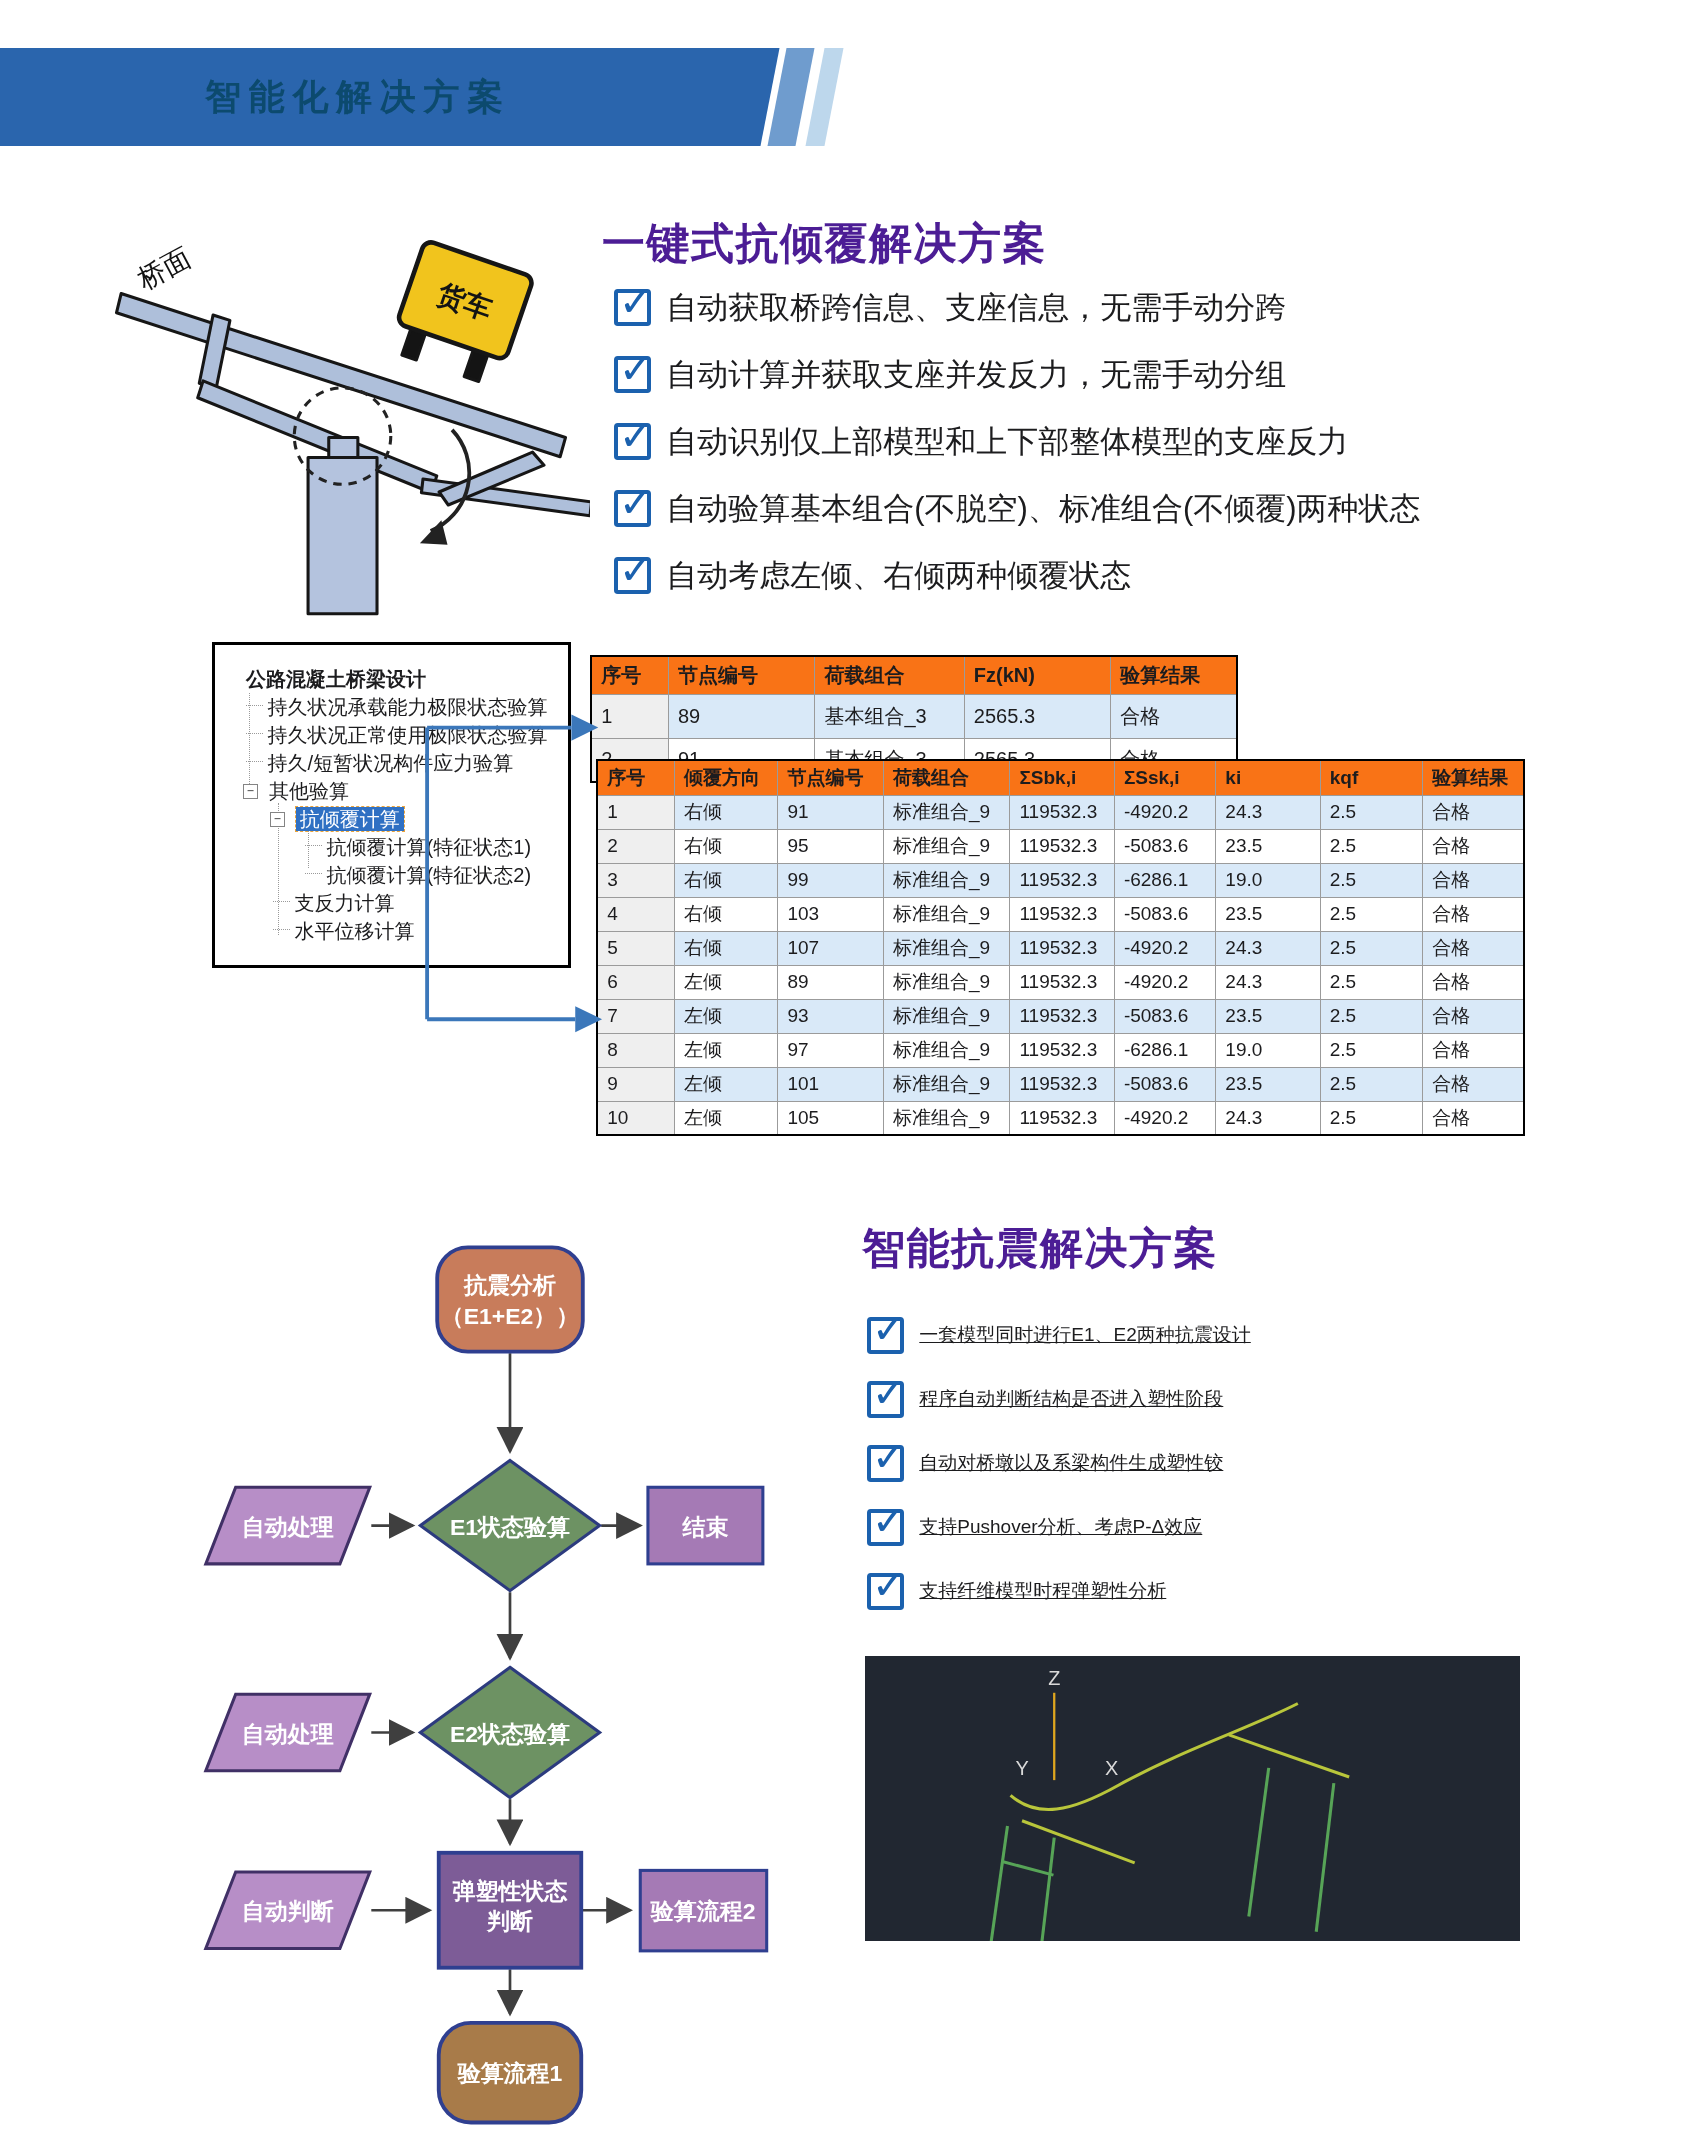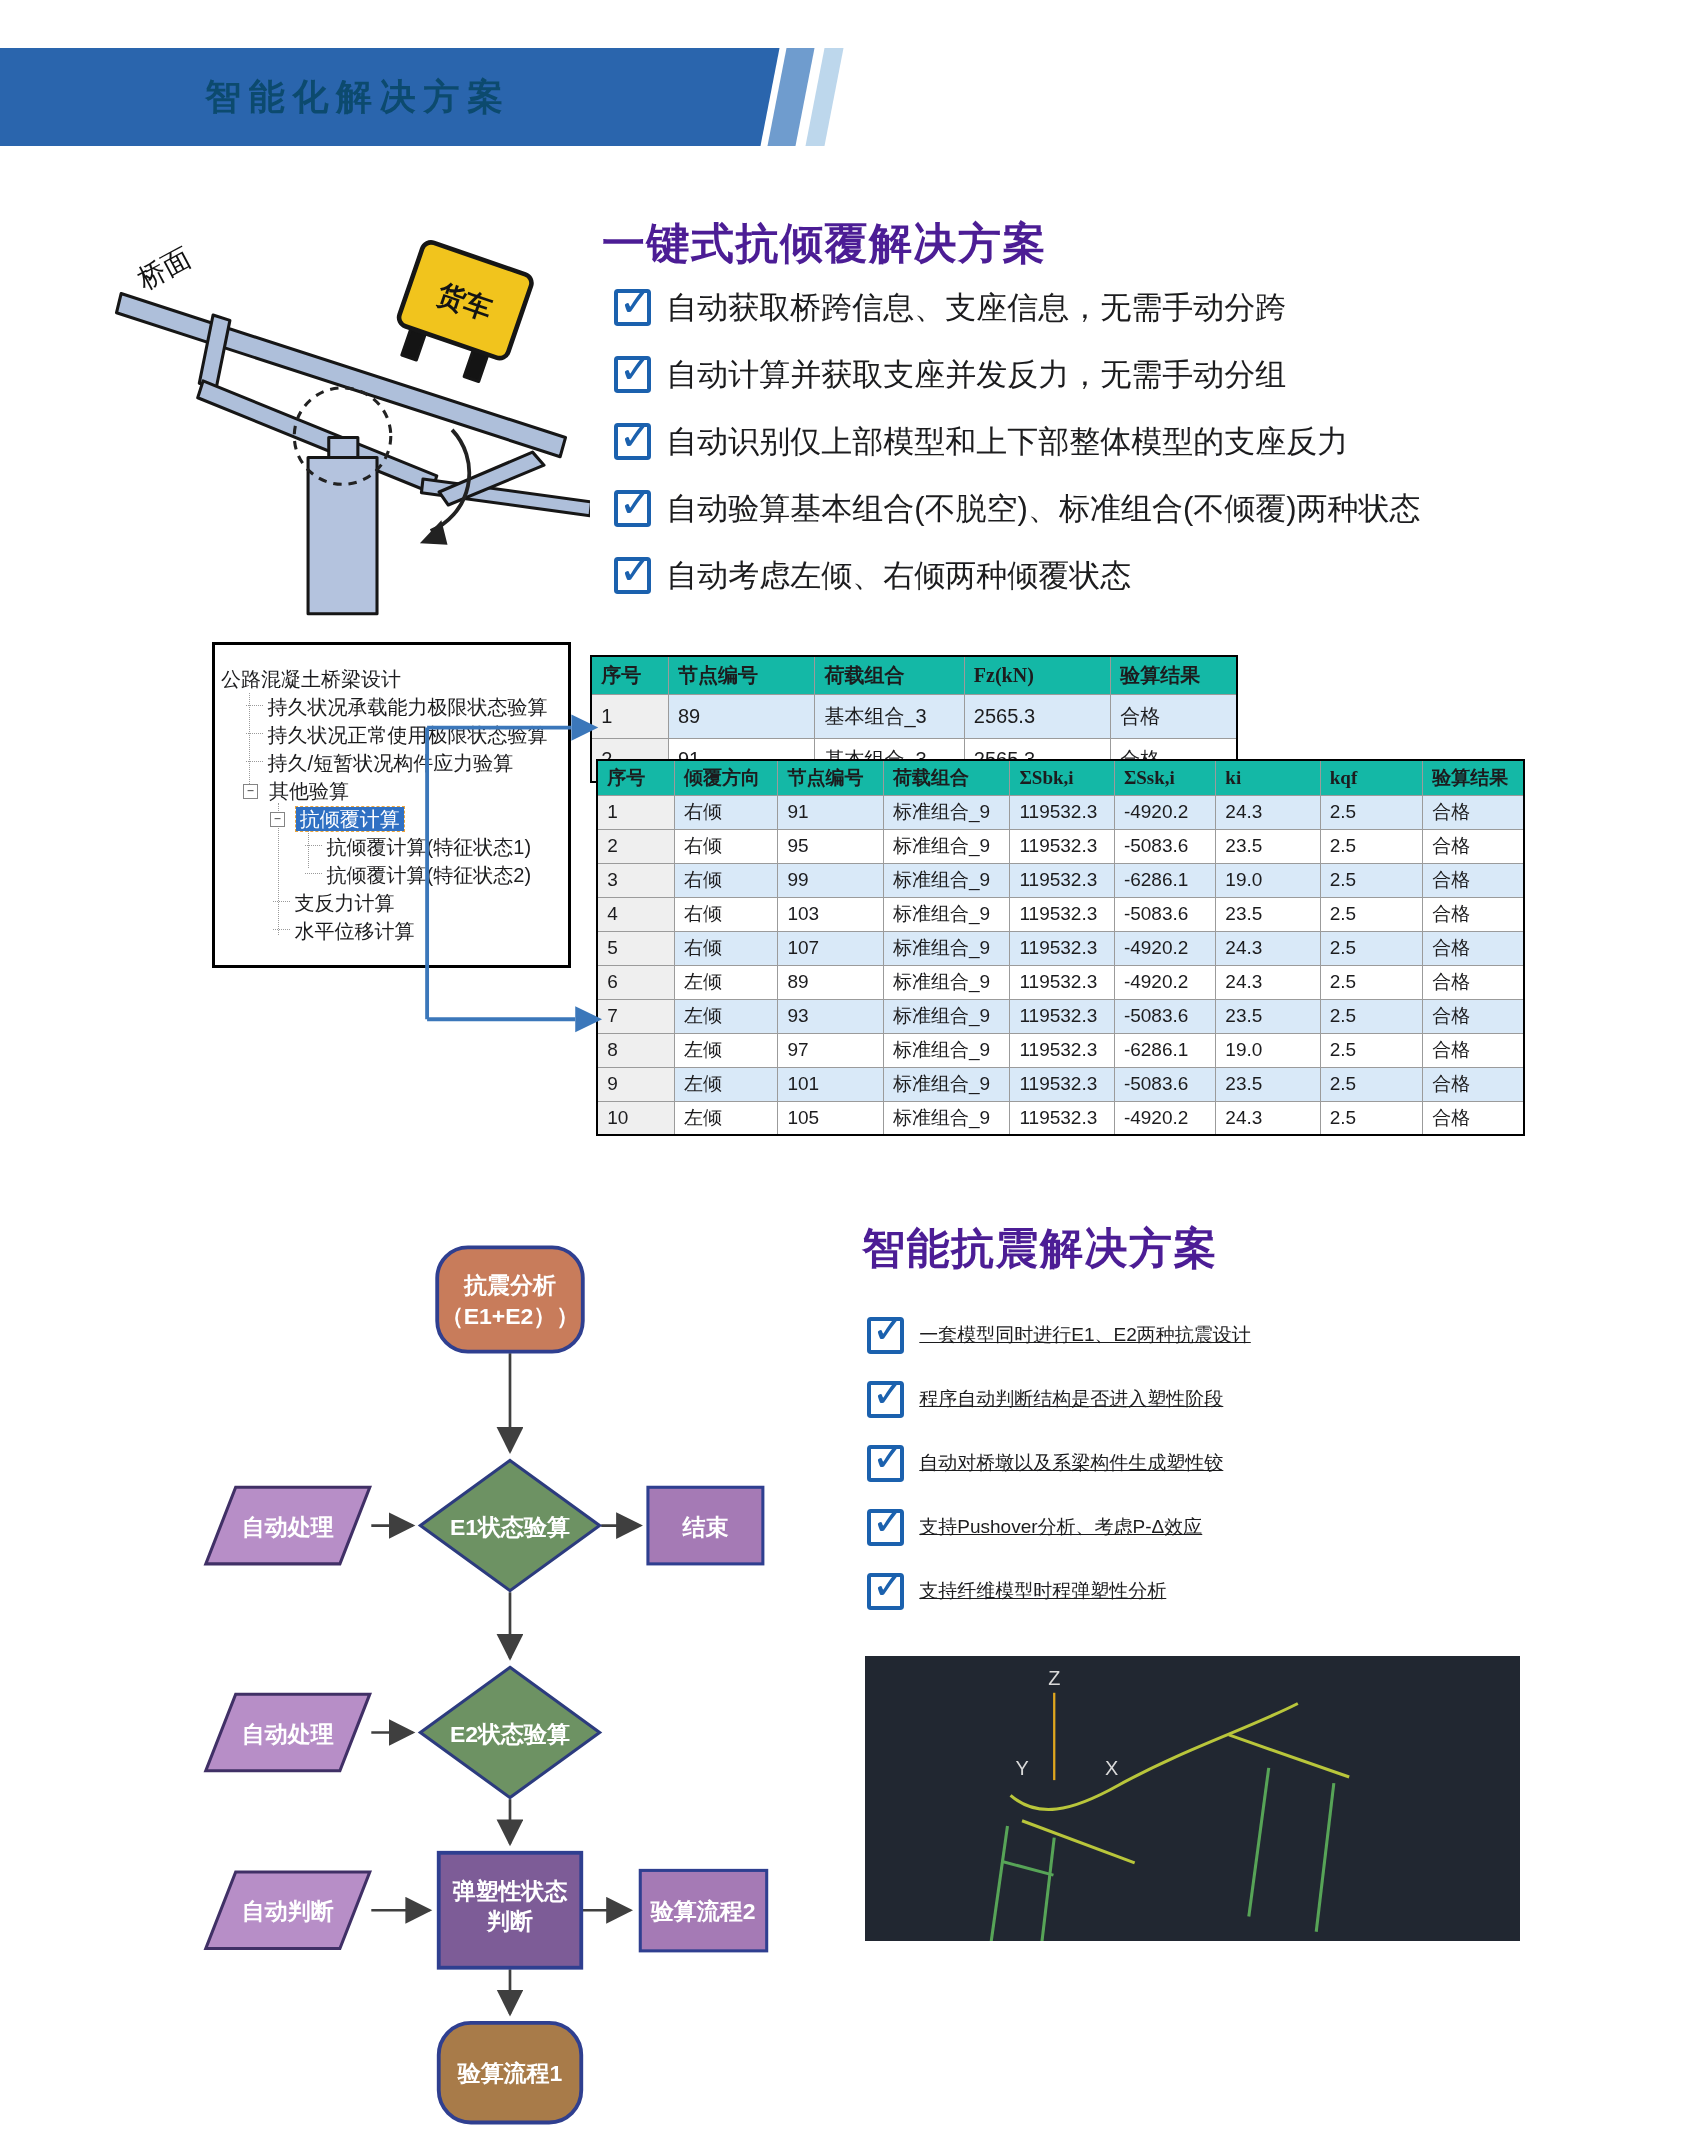--- a/index.html
+++ b/index.html
@@ -32,39 +32,39 @@
       border-radius:3.8px;background:#fff;margin-right:15.3px;}
   .cb::after{content:"✓";position:absolute;left:0.8px;top:-15.3px;font-size:41px;
              font-weight:bold;color:#1b61ae;}
   .bl-tx{color:#1c1c1e;}
 
   
   .tree-box{position:absolute;left:212px;top:642px;width:359px;height:326px;
             border:3.1px solid #000;background:#fff;z-index:2;box-sizing:border-box;}
   .tree-body{position:relative;padding-top:20px;font-size:20px;}
   .trow{position:relative;height:28px;line-height:28px;white-space:nowrap;}
-  .lv0{padding-left:6px;} .lv1{padding-left:54px;} .lv2{padding-left:81px;} .lv3{padding-left:113px;}
+  .lv0{padding-left:31px;font-weight:bold;} .lv1{padding-left:54px;} .lv2{padding-left:81px;} .lv3{padding-left:113px;}
   .exp{position:absolute;top:7px;width:14.6px;height:14.6px;margin-left:-26px;
        border:0.8px solid #848484;background:#fff;font-size:12.3px;line-height:12.3px;
        text-align:center;color:#333;box-sizing:border-box;}
   .exp::after{content:"−";}
   .ldr{display:inline-block;width:17px;height:0;border-top:1.5px dotted #9a9a9a;
        margin:0 4.6px 6.1px -23px;vertical-align:middle;}
   .tlabel.sel{background:#2f70c3;color:#fff;padding:0.8px 3.8px;outline:1.5px dashed #e9a33c;}
   .tguide{position:absolute;width:0;border-left:1.5px dotted #9a9a9a;}
   .tg-a{left:34px;top:48px;height:103px;}
   .tg-b{left:63px;top:158px;height:132px;}
   .tg-c{left:93px;top:169px;height:54px;}
 
   
   table.shot{position:absolute;border-collapse:collapse;table-layout:fixed;background:#fff;
              border:2.3px solid #000;}
   table.shot th,table.shot td{border:0.8px solid #9b9b9b;text-align:left;padding:0 0 0 9.2px;
              white-space:nowrap;overflow:hidden;font-weight:normal;}
-  table.shot th{font-weight:600;background:#14b8a6;font-family:Liberation Serif, serif;}
+  table.shot th{font-weight:600;background:#f97316;}
   table.shot td:first-child{background:#efefef;}
   table.shot tbody tr:nth-child(odd) td:not(:first-child){background:#d9e9f8;}
   .t1{left:590px;top:655px;width:648px;z-index:3;font-size:20px;}
   .t1 thead tr{height:38px;} .t1 tbody tr{height:44px;}
   .t2{left:596px;top:759px;width:929px;z-index:4;font-size:19px;}
   .t2 thead tr{height:35px;} .t2 tbody tr{height:34px;}
 
   svg text{font-family:"Liberation Sans","DejaVu Sans",sans-serif;}
   .abs{position:absolute;}
 </style>

